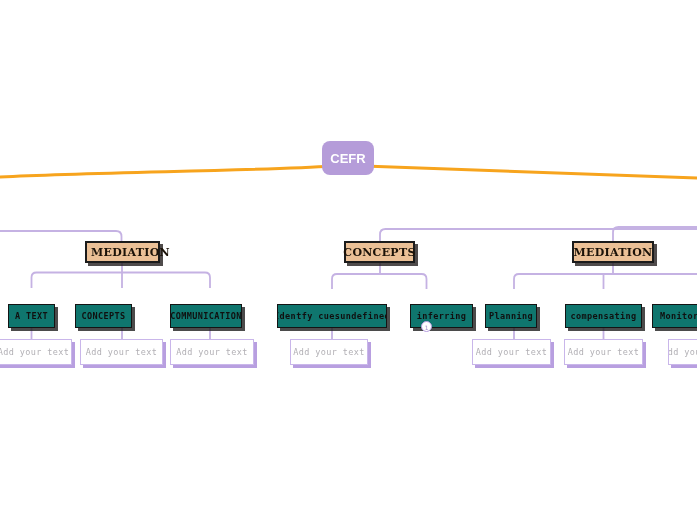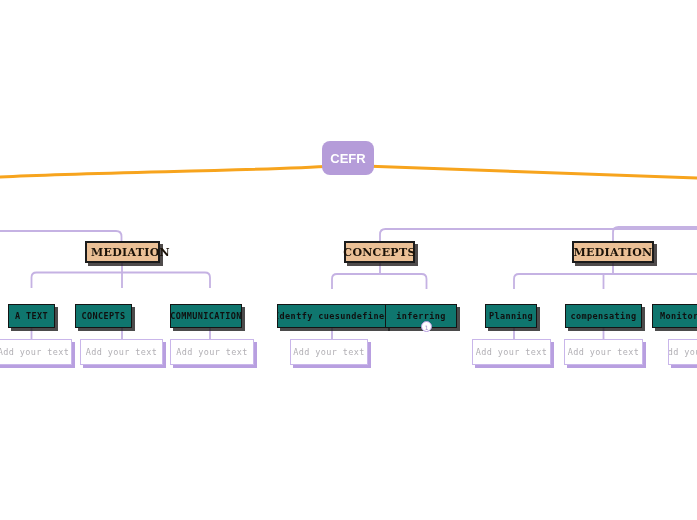--- a/index.html
+++ b/index.html
@@ -30,21 +30,21 @@
   .leaf-node{
     top:288px;height:24px;background:#0f766e;border:1.5px solid #141414;
     box-shadow:3px 3px 0 rgba(30,30,30,0.8);
     color:#101010;font-family:"DejaVu Sans Mono",monospace;font-weight:bold;
     font-size:8.5px;letter-spacing:0.4px;white-space:nowrap;overflow:hidden;margin-top:16px;
   }
   .leaf-a-text{left:8px;width:47px;}
   .leaf-concepts{left:75px;width:57px;}
   .leaf-communication{left:170px;width:72px;}
   .leaf-identfy{left:277px;width:110px;}
-  .leaf-inferring{left:385px;width:72px;}
+  .leaf-inferring{left:410px;width:63px;}
   .leaf-planning{left:485px;width:52px;}
   .leaf-compensating{left:565px;width:77px;}
   .leaf-monitori{left:652px;width:60px;}
 
   .placeholder-node{
     top:339px;height:26px;background:#ffffff;border:1px solid #c9b6ea;
     box-shadow:3px 3px 0 #b89fe0;
     color:#b2b0b5;font-family:"DejaVu Sans Mono",monospace;
     font-size:8.5px;letter-spacing:0.4px;white-space:nowrap;overflow:hidden;
   }

